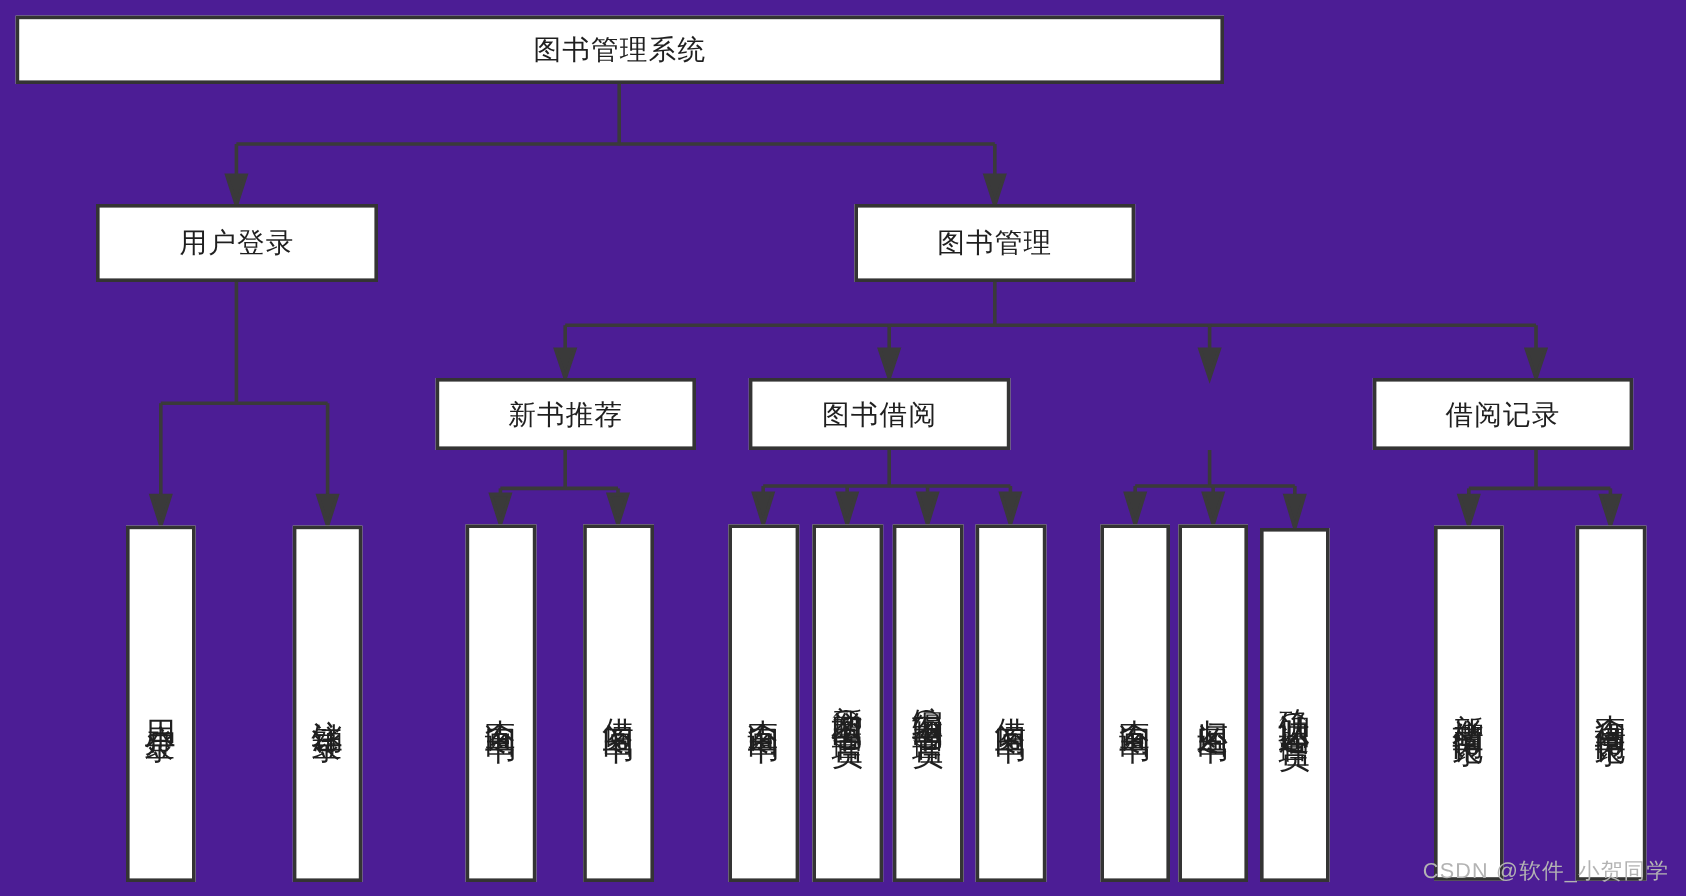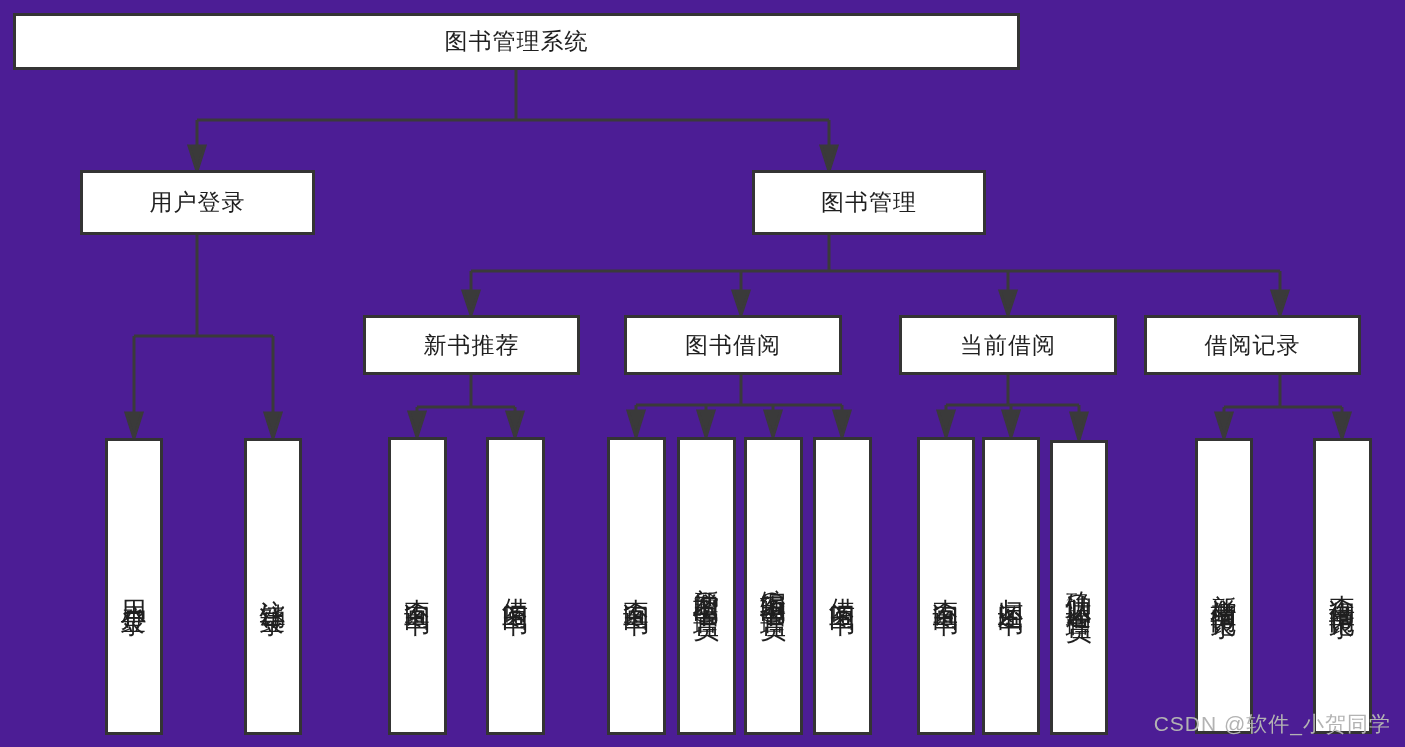--- a/index.html
+++ b/index.html
@@ -25,21 +25,21 @@
     writing-mode:vertical-rl;
     text-orientation:mixed;
     font-size:26px;
     letter-spacing:4px;
     line-height:1;
     white-space:nowrap;
   }
   .watermark{
     position:absolute;
     right:14px;bottom:9px;
-    font-size:21px;
+    font-size:18px;
     color:#b3b3b3;
     letter-spacing:1px;
     z-index:2;
   }
 </style>
 </head>
 <body>
 
 <div class="stage">
 
@@ -121,32 +121,29 @@
     </g>
   </svg>
 
   <div class="node h" style="left:13px;top:13px;width:1007px;height:57px;">
     <span>图书管理系统</span>
   </div>
 
   <div class="node h" style="left:80px;top:170px;width:235px;height:65px;">
     <span>用户登录</span>
   </div>
-  <div class="node h" style="left:712px;top:170px;width:234px;height:65px;margin-left:40px;">
+  <div class="node h" style="left:712px;top:170px;width:234px;height:65px;">
     <span>图书管理</span>
   </div>
 
   <div class="node h" style="left:363px;top:315px;width:217px;height:60px;font-family:Liberation Serif, serif;">
     <span>新书推荐</span>
   </div>
   <div class="node h" style="left:624px;top:315px;width:218px;height:60px;">
     <span>图书借阅</span>
-  </div>
-  <div class="node h" style="left:899px;top:315px;width:218px;height:60px;">
-    <span>当前借阅</span>
   </div>
   <div class="node h" style="left:1144px;top:315px;width:217px;height:60px;">
     <span>借阅记录</span>
   </div>
 
   <div class="node leaf" style="left:105px;top:438px;width:58px;height:297px;">
     <span>用户登录</span>
   </div>
   <div class="node leaf" style="left:244px;top:438px;width:58px;height:297px;">
     <span>注销登录</span>

